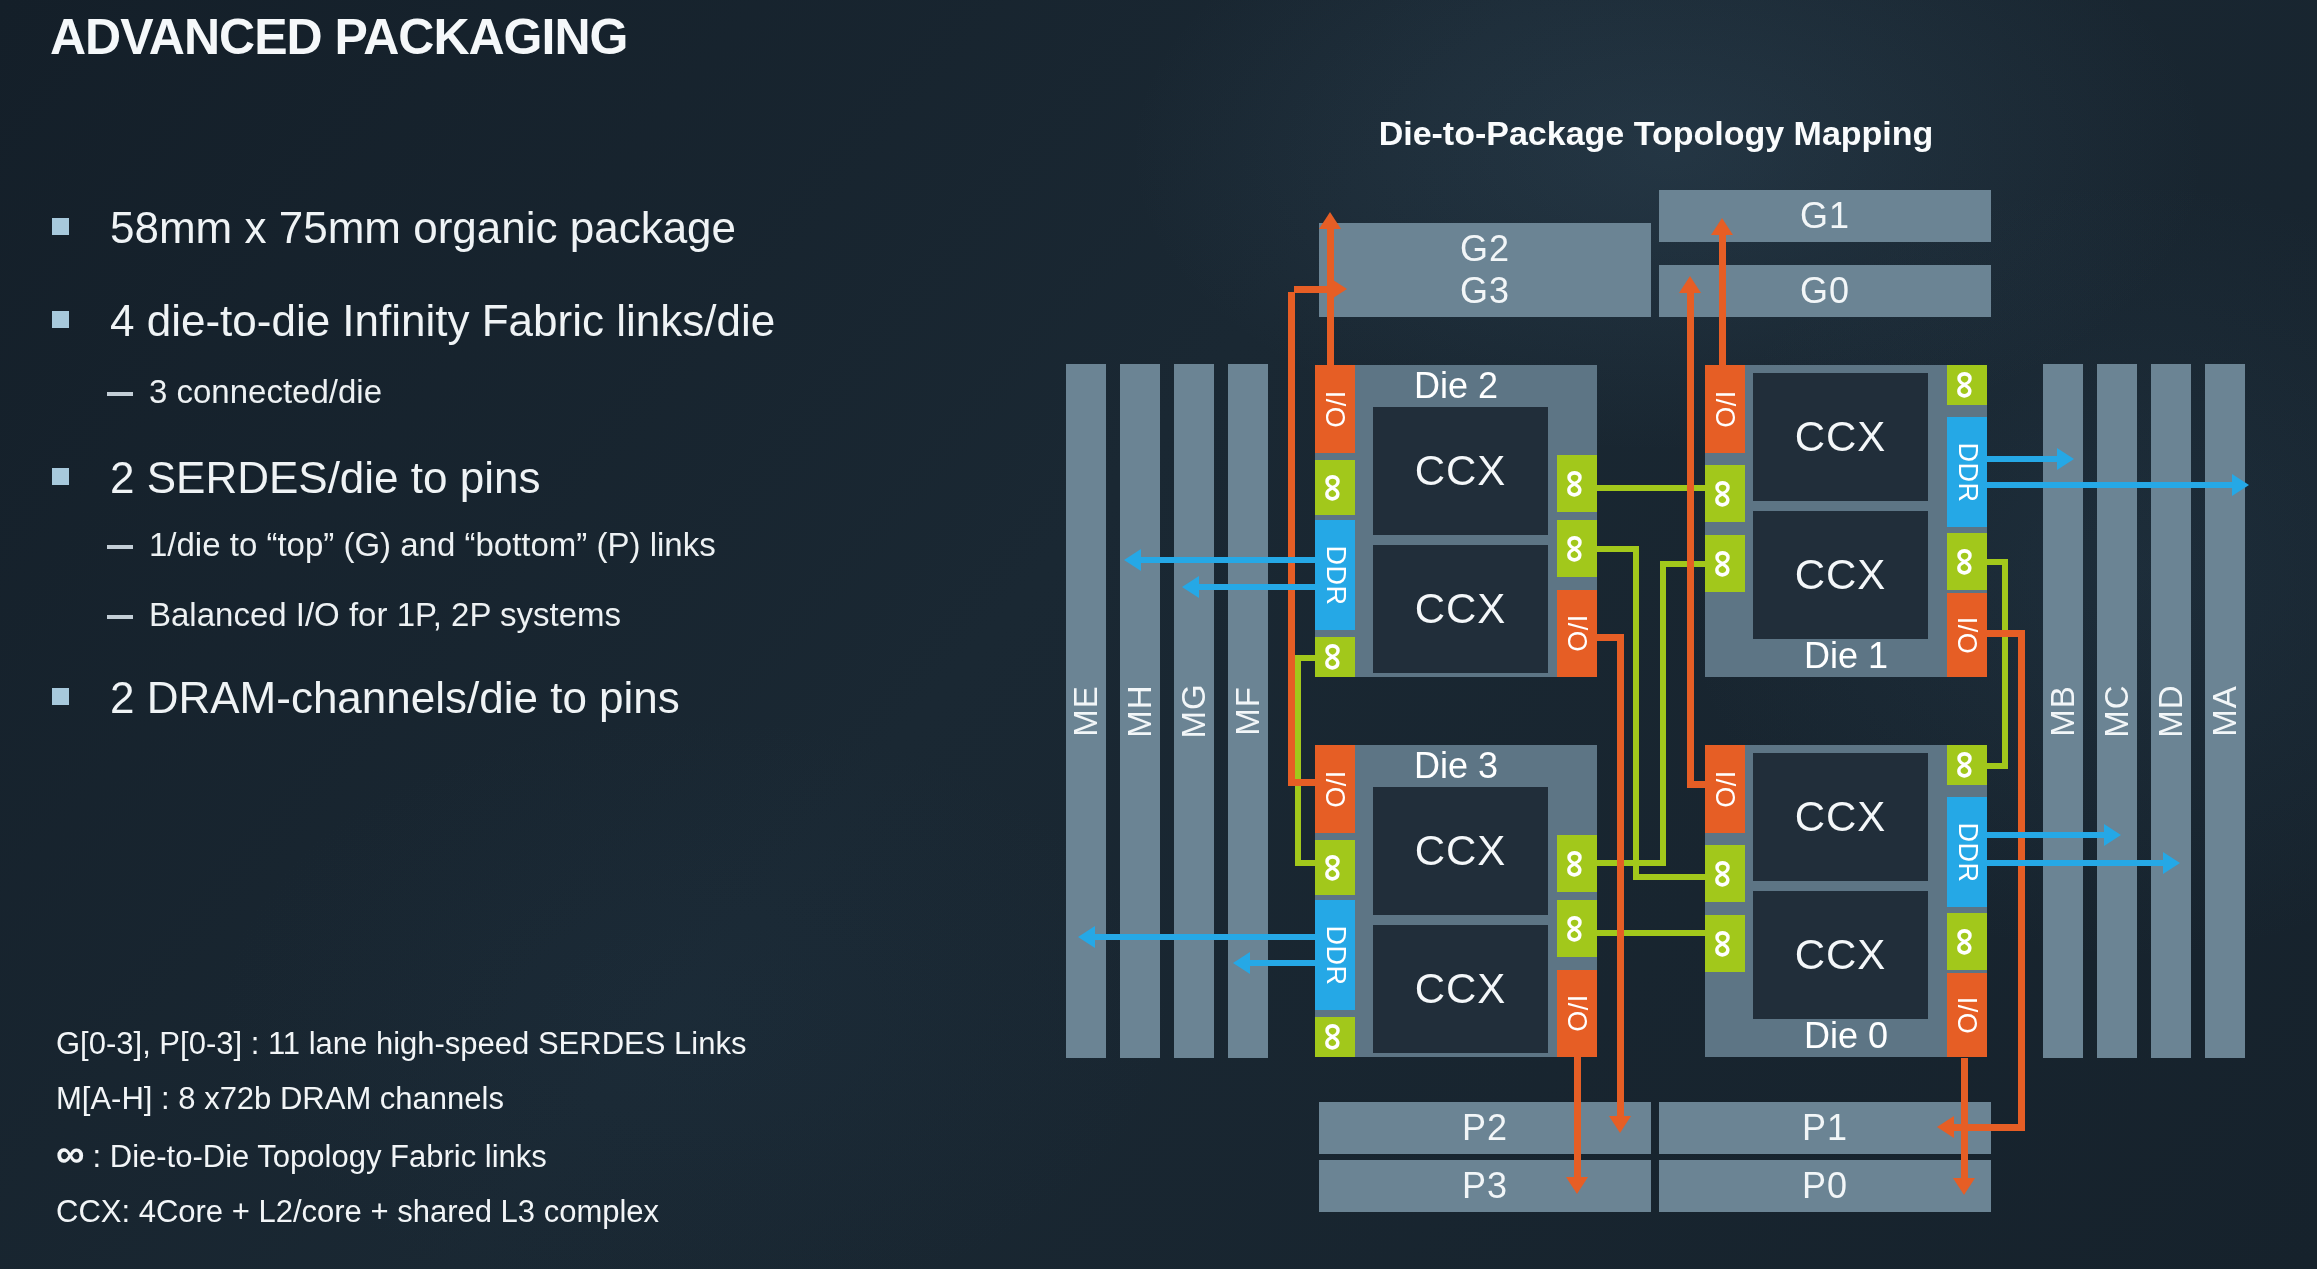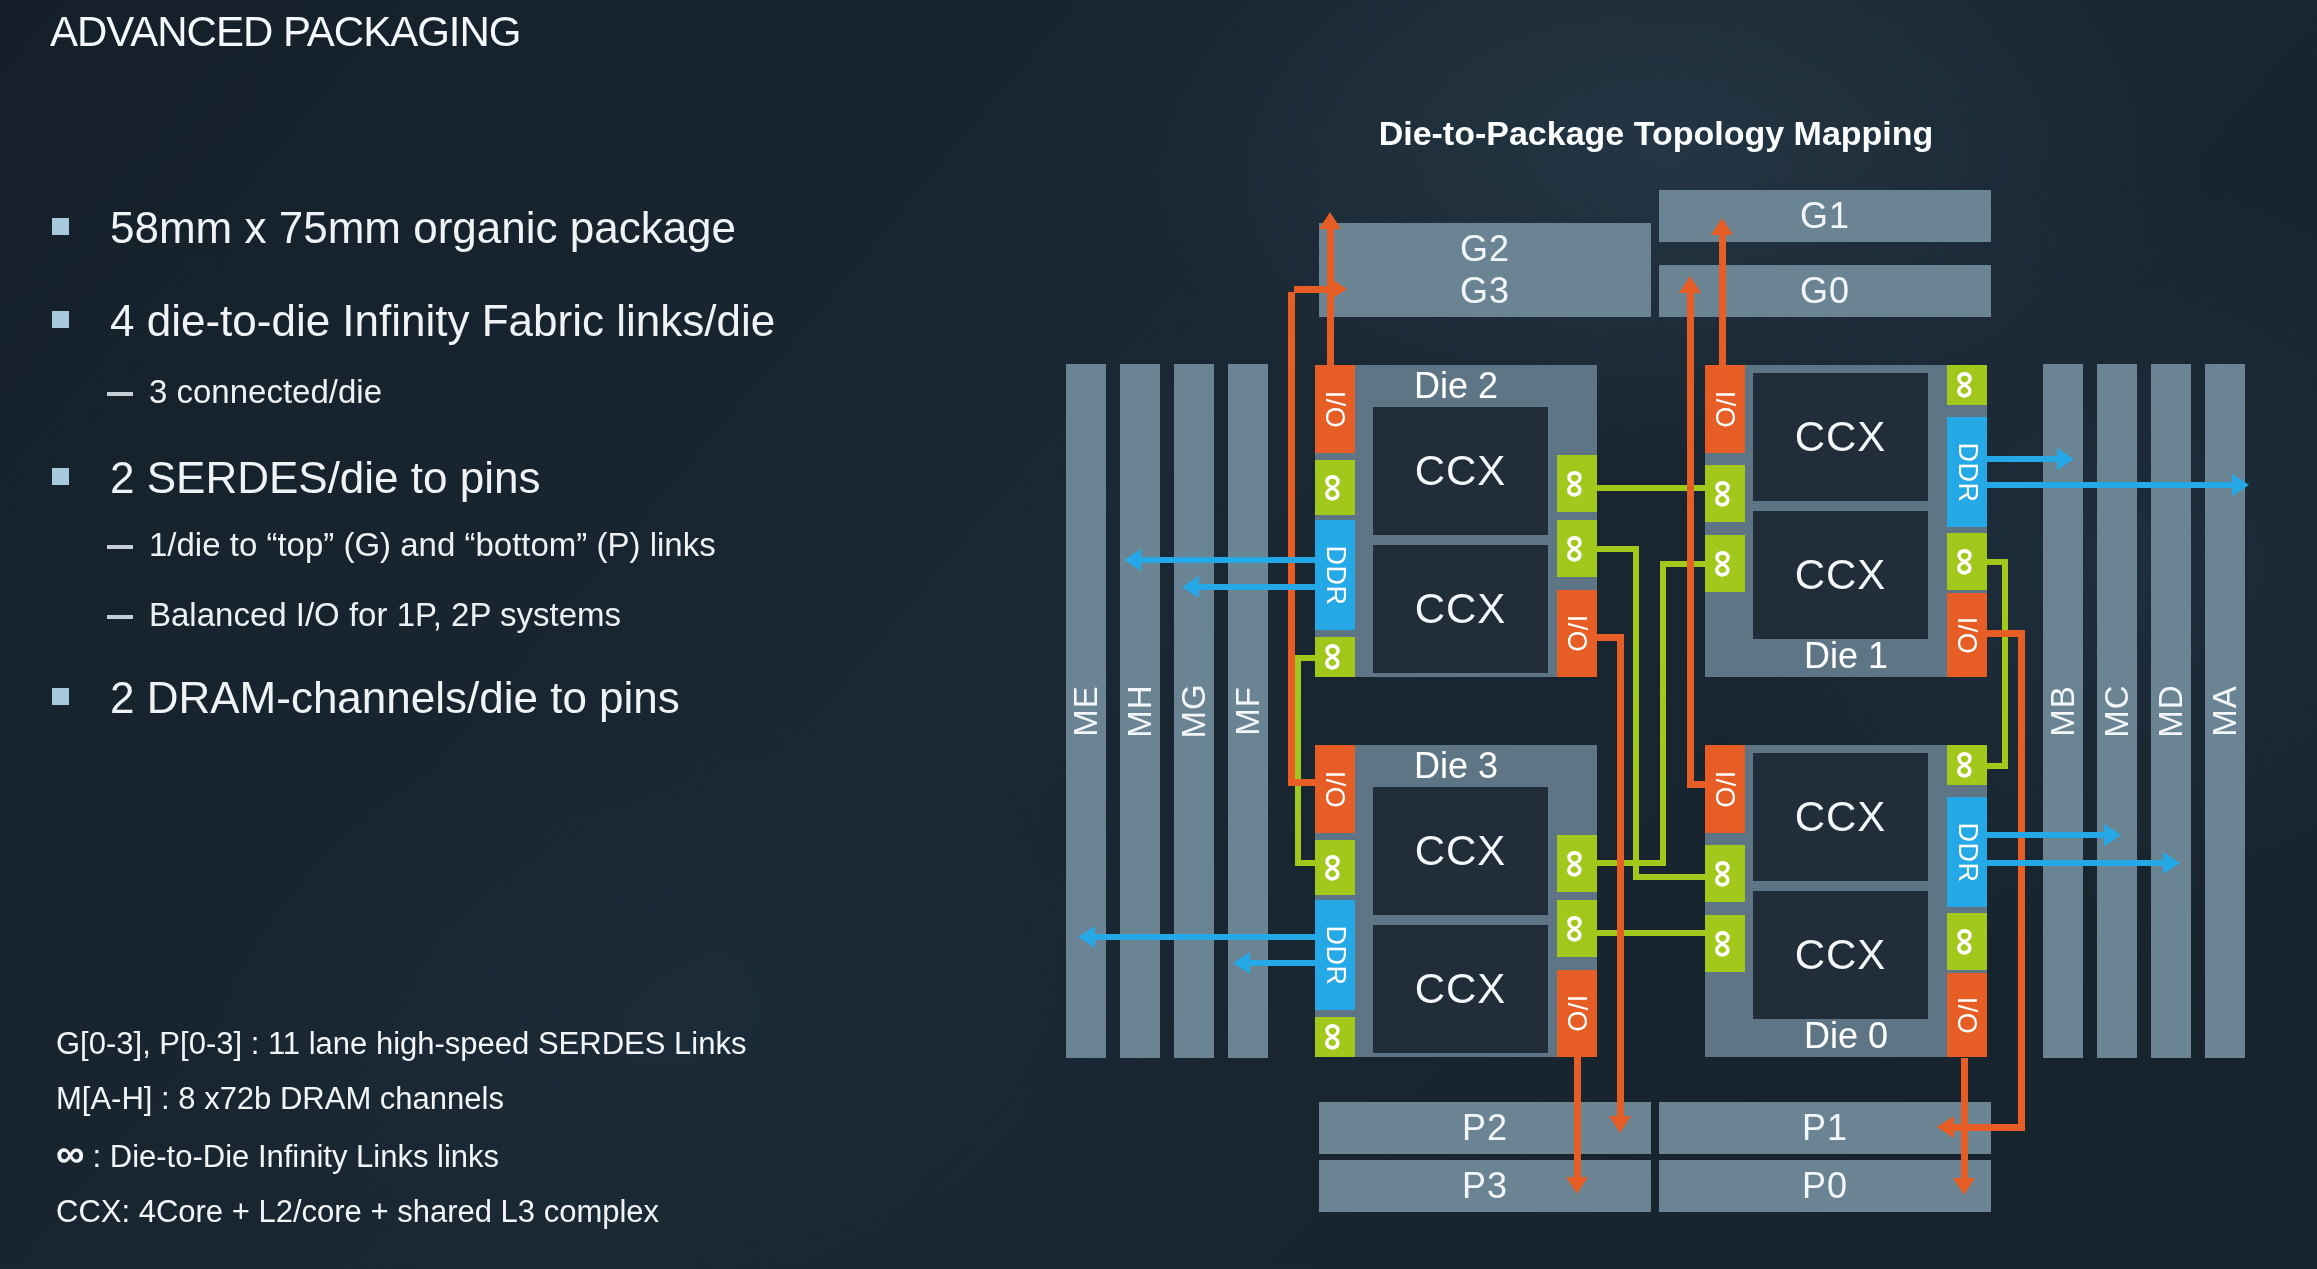--- a/index.html
+++ b/index.html
@@ -8,21 +8,21 @@
     font-family:"Liberation Sans","DejaVu Sans",sans-serif;
     background:
       radial-gradient(900px 500px at 72% 12%, rgba(90,130,160,0.16), rgba(0,0,0,0) 60%),
       radial-gradient(700px 600px at 92% 45%, rgba(70,110,140,0.12), rgba(0,0,0,0) 65%),
       radial-gradient(800px 500px at 30% 80%, rgba(40,70,95,0.10), rgba(0,0,0,0) 60%),
       linear-gradient(130deg,#141f29 0%,#1a2833 45%,#16222c 100%);
     --orange:#E65E25;--green:#A2C81B;--blue:#25A8E6;
     --bar:#6B8494;--die:#5D7585;--ccx:#212E3A;--marker:#A7C9DC;
   }
   
-  .title{position:absolute;left:50px;top:8px;font-size:42px;font-weight:400;color:#F5F8FA;letter-spacing:-1px;white-space:nowrap;}
+  .title{position:absolute;left:50px;top:8px;font-size:50px;font-weight:700;color:#F5F8FA;letter-spacing:-1px;white-space:nowrap;}
   .b1{position:absolute;left:52px;font-size:44px;color:#EFF3F5;padding-left:58px;white-space:nowrap;}
   .b1 .sq{position:absolute;left:0;top:15px;width:17px;height:17px;background:var(--marker);}
   .b2{position:absolute;left:52px;font-size:33px;color:#EDF1F3;padding-left:97px;white-space:nowrap;}
   .b2 .dash{position:absolute;left:55px;top:19px;width:26px;height:4px;background:#C3CED6;}
   .callout{position:absolute;left:40px;top:837px;width:912px;height:112px;border:3px solid #85ABC4;display:flex;align-items:center;}
   .callout span{margin-left:48px;font-size:46px;color:#ABCCDF;white-space:nowrap;}
   .legend{position:absolute;left:56px;top:1016px;font-size:31px;color:#F2F5F7;line-height:55px;}
   .legend .linf{font-weight:bold;font-size:40px;margin-right:8px;}
   
   .dg-title{position:absolute;left:1320px;top:114px;width:672px;text-align:center;font-size:34px;font-weight:bold;color:#FAFCFD;white-space:nowrap;}
@@ -63,21 +63,21 @@
   <div class="b2" style="top:373px"><span class="dash"></span><span>3 connected/die</span></div>
   <div class="b1" style="top:453px"><span class="sq"></span><span>2 SERDES/die to pins</span></div>
   <div class="b2" style="top:526px"><span class="dash"></span><span>1/die to “top” (G) and “bottom” (P) links</span></div>
   <div class="b2" style="top:596px"><span class="dash"></span><span>Balanced I/O for 1P, 2P systems</span></div>
   <div class="b1" style="top:673px"><span class="sq"></span><span>2 DRAM-channels/die to pins</span></div>
 
 
   <div class="legend">
     <div>G[0-3], P[0-3] : 11 lane high-speed SERDES Links</div>
     <div>M[A-H] : 8 x72b DRAM channels</div>
-    <div><span class="linf">∞</span><span>: Die-to-Die Infinity Links links</span></div>
+    <div><span class="linf">∞</span><span>: Die-to-Die Topology Fabric links</span></div>
     <div>CCX: 4Core + L2/core + shared L3 complex</div>
   </div>
 
   <div class="dg-title">Die-to-Package Topology Mapping</div>
 
   <div class="hbar" style="left:1319px;top:223px">
       <span>G2</span>
     </div>
   <div class="hbar" style="left:1319px;top:265px">
       <span>G3</span>

